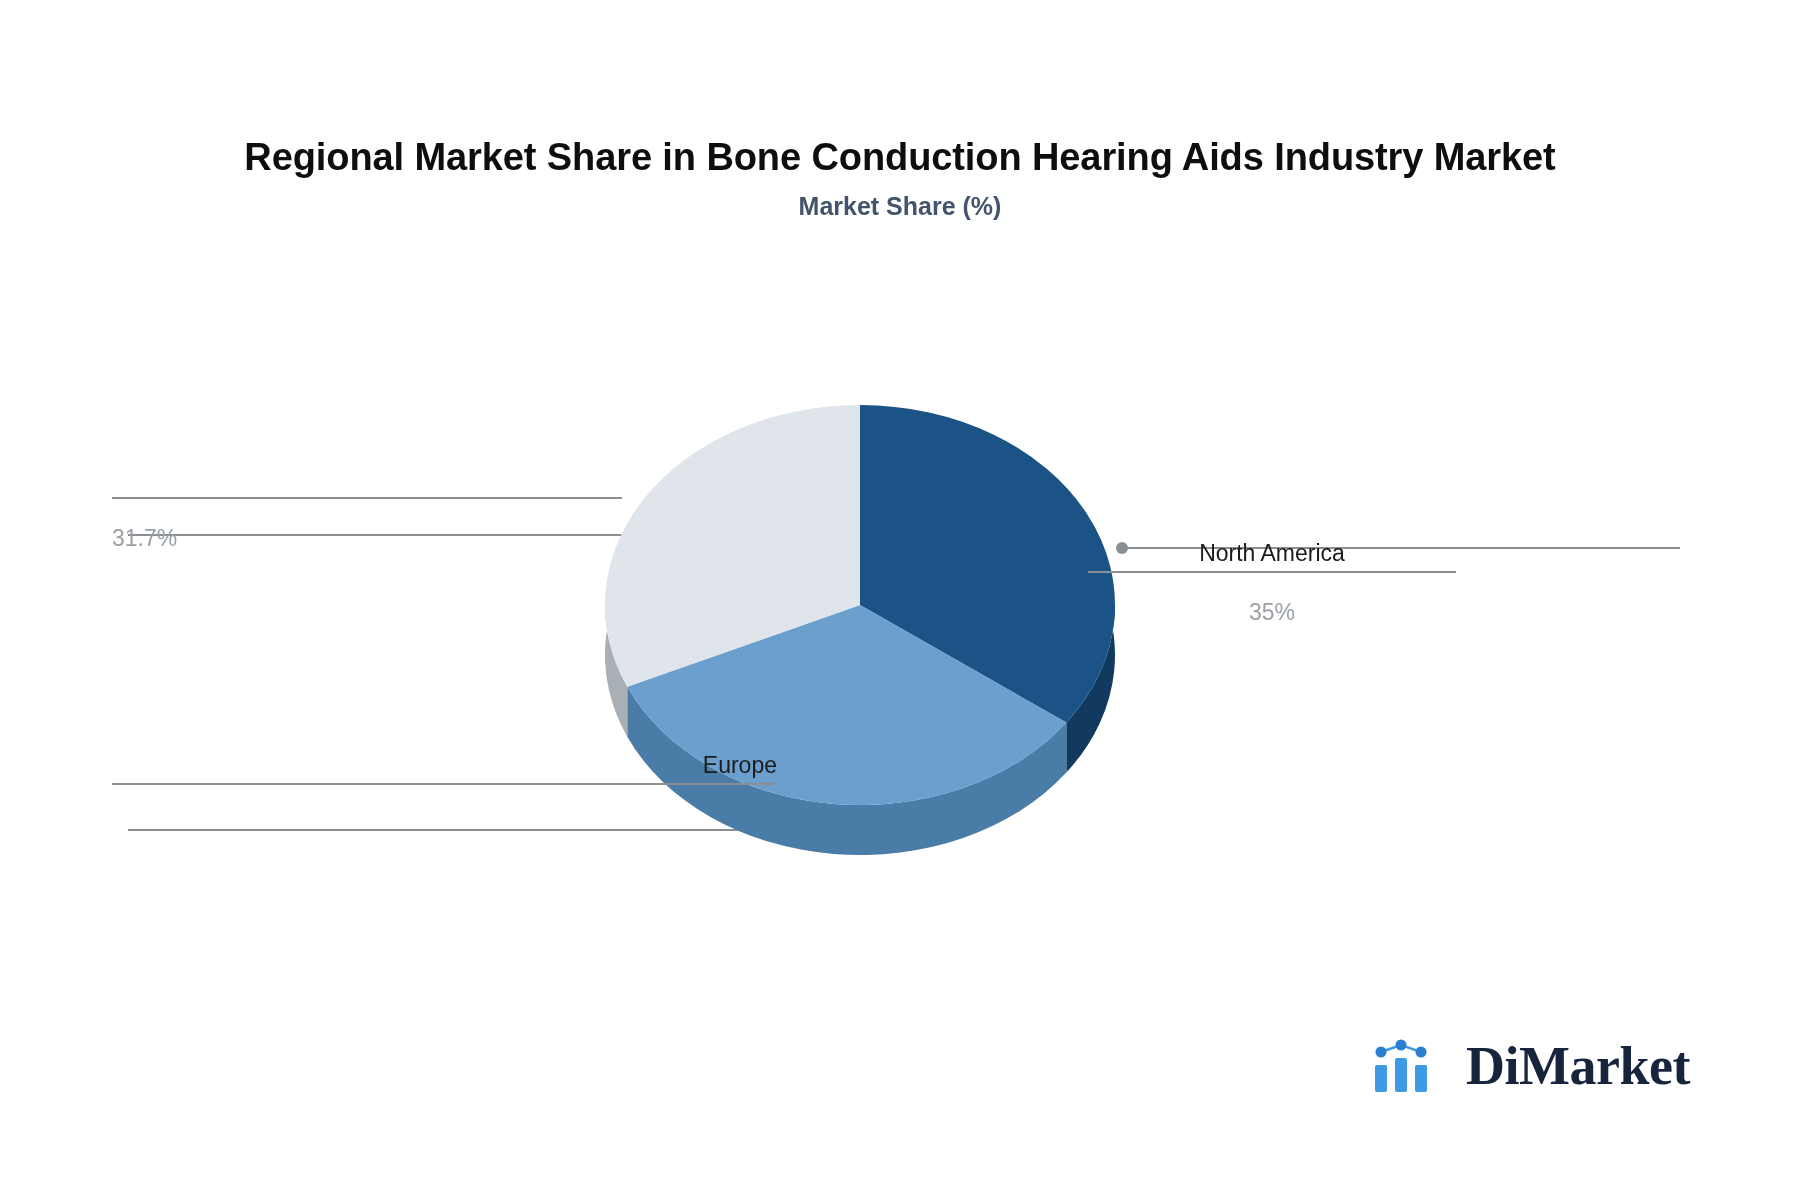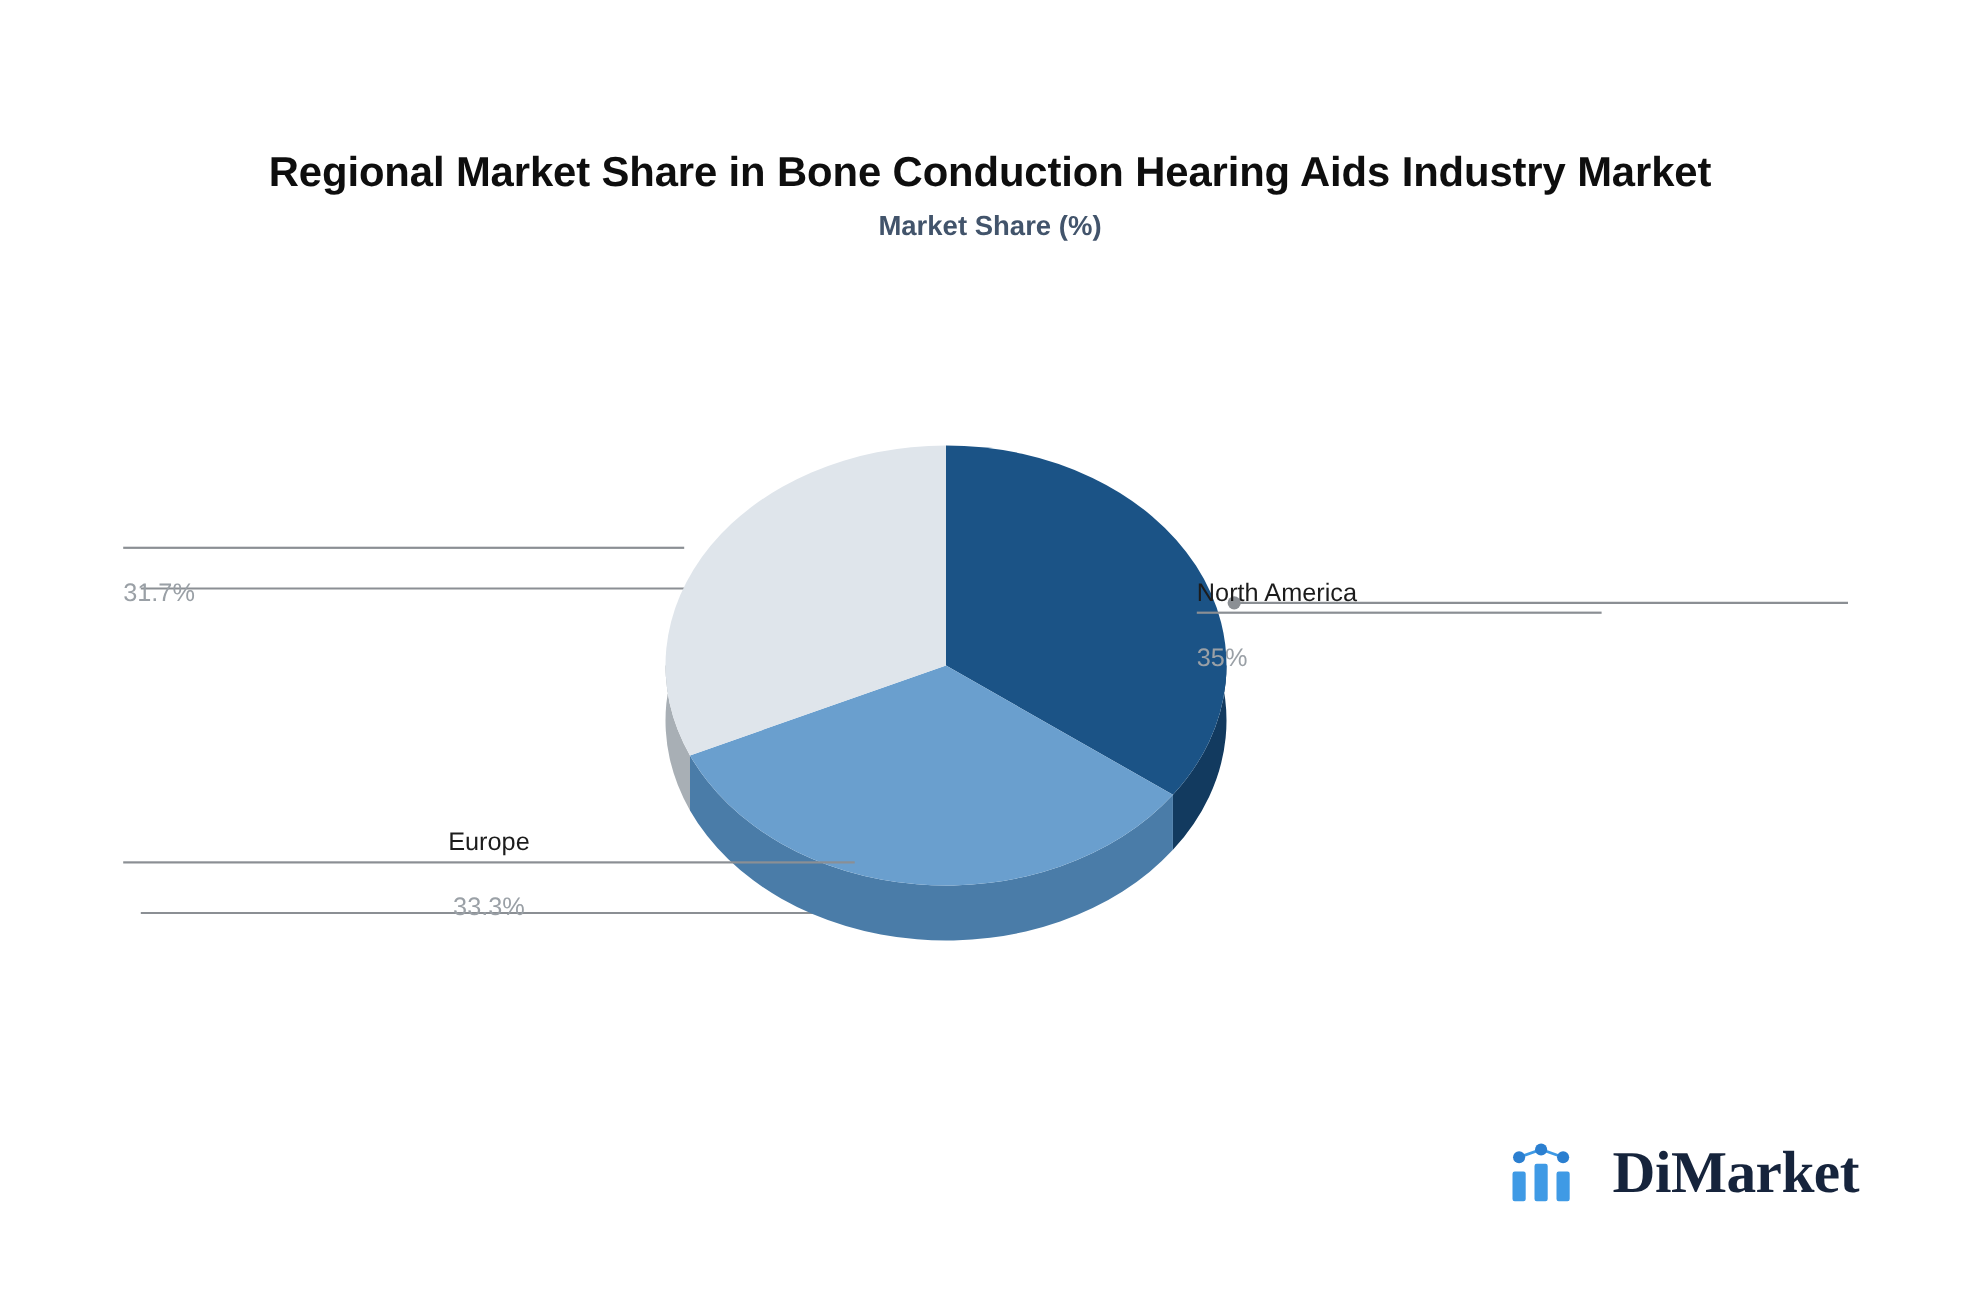--- a/index.html
+++ b/index.html
@@ -81,27 +81,27 @@
   #callout-asia {
     left: 112px;
     top: 494px;
     width: 510px;
     text-align: left;
   }
   #callout-europe {
     left: 112px;
     top: 750px;
     width: 665px;
-    text-align: center;
+    text-align: right;
   }
   #callout-na {
     left: 1088px;
-    top: 523px;
+    top: 538px;
     width: 368px;
-    text-align: left;
+    text-align: center;
   }
 
   
   #leaders {
     position: absolute;
     left: 0;
     top: 0;
   }
 
   
@@ -164,21 +164,20 @@
   </div>
 
   <div id="callout-asia" class="callout">
     <div class="rule"></div>
     <div class="value">31.7%</div>
   </div>
 
   <div id="callout-europe" class="callout">
     <div class="name">Europe</div>
     <div class="rule"></div>
-    <div class="value">33.3%</div>
   </div>
 
   <div id="callout-na" class="callout">
     <div class="name">North America</div>
     <div class="rule"></div>
     <div class="value">35%</div>
   </div>
 
   <div id="logo">
     <svg id="logo-mark" width="62" height="56" viewBox="0 0 62 56">

